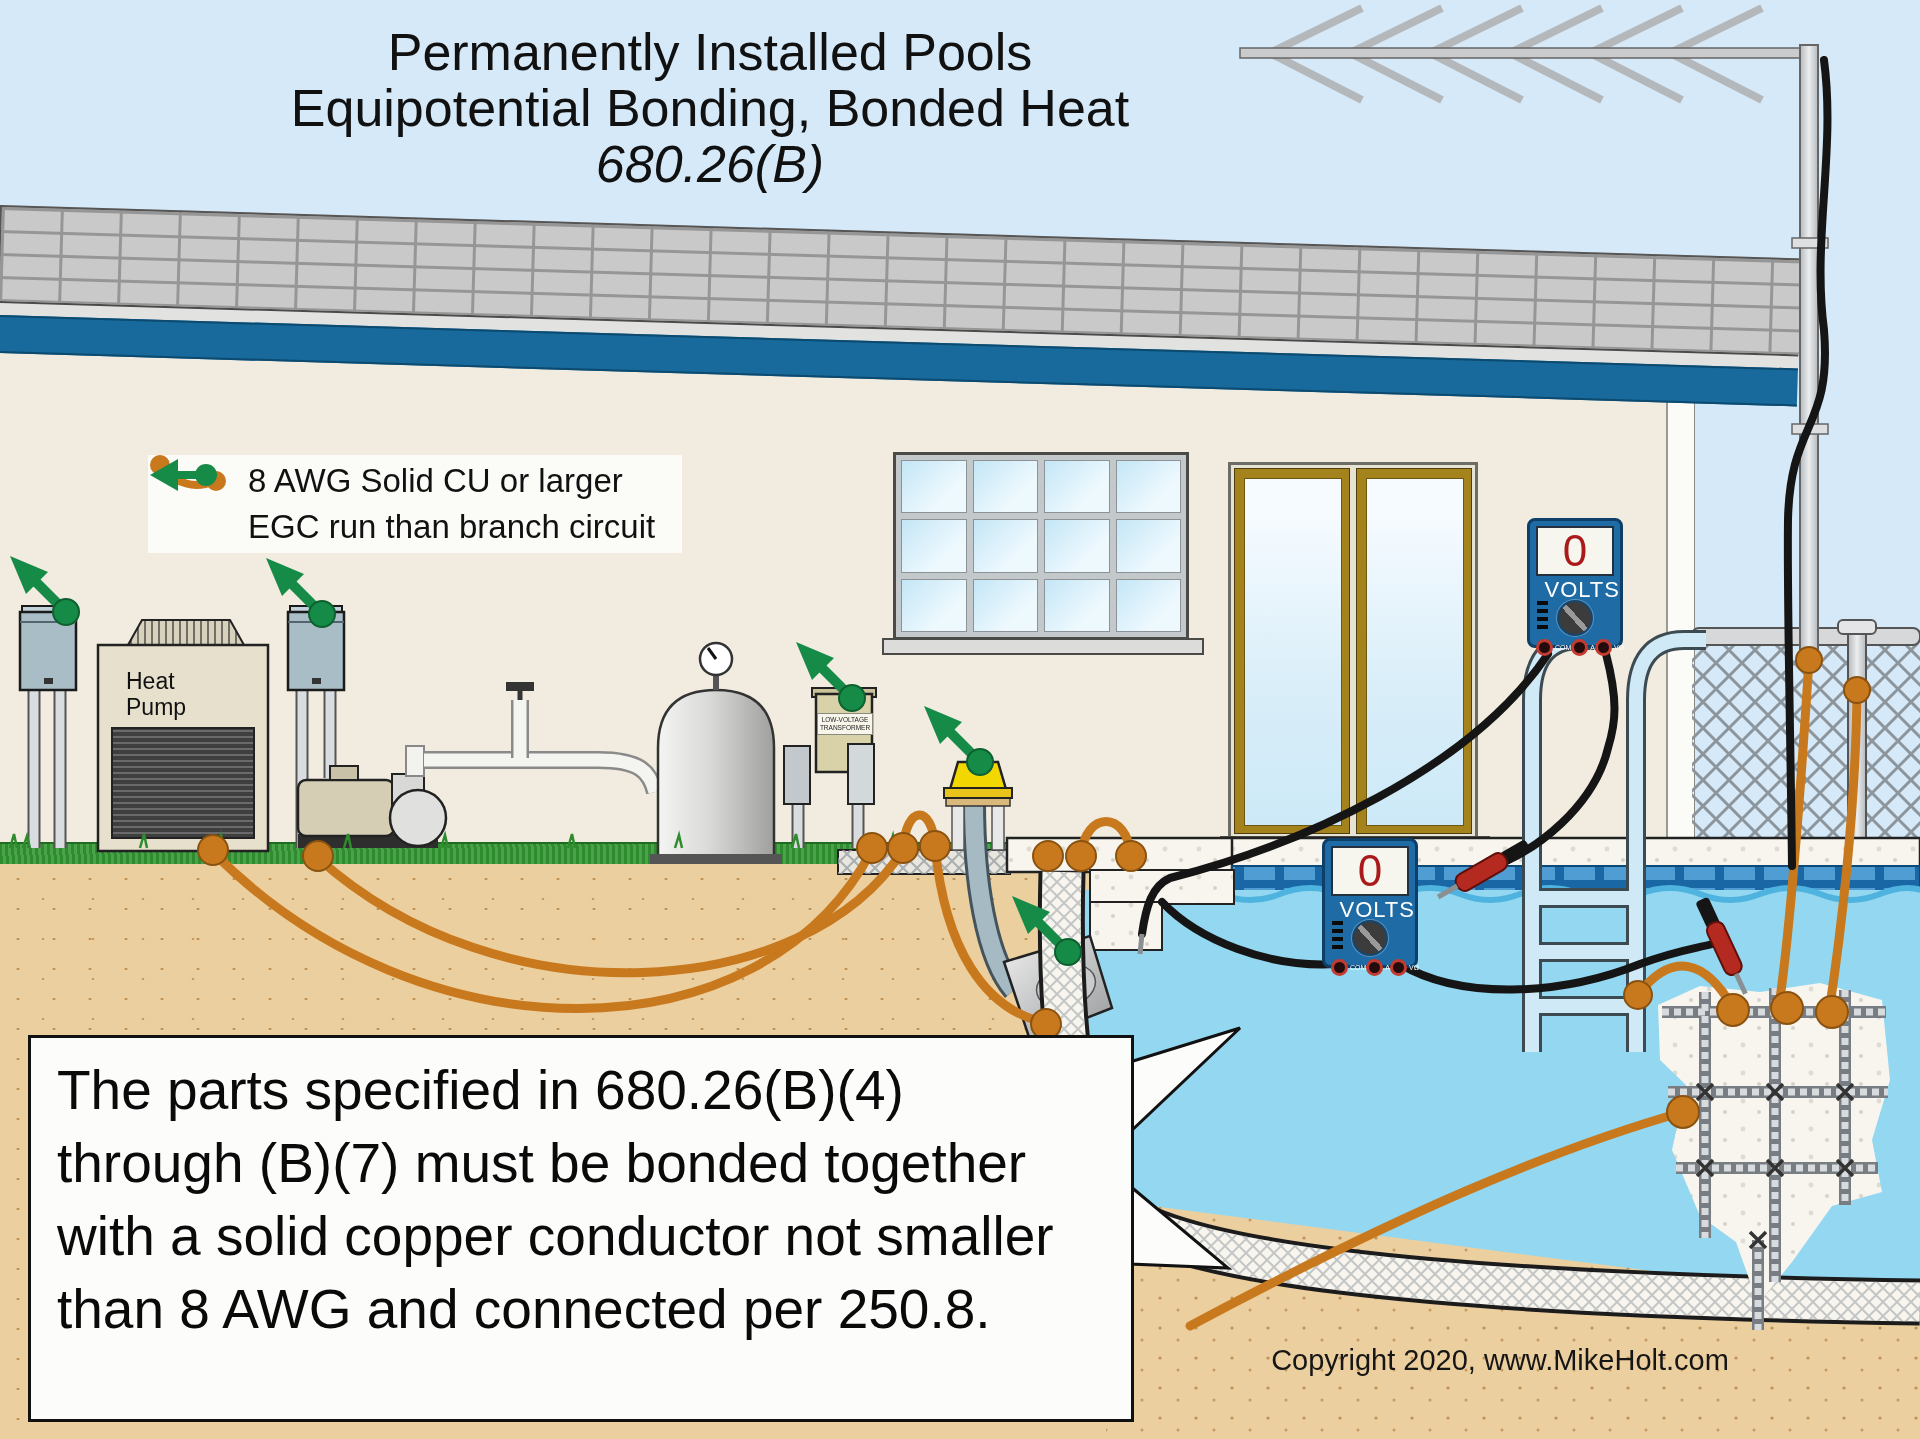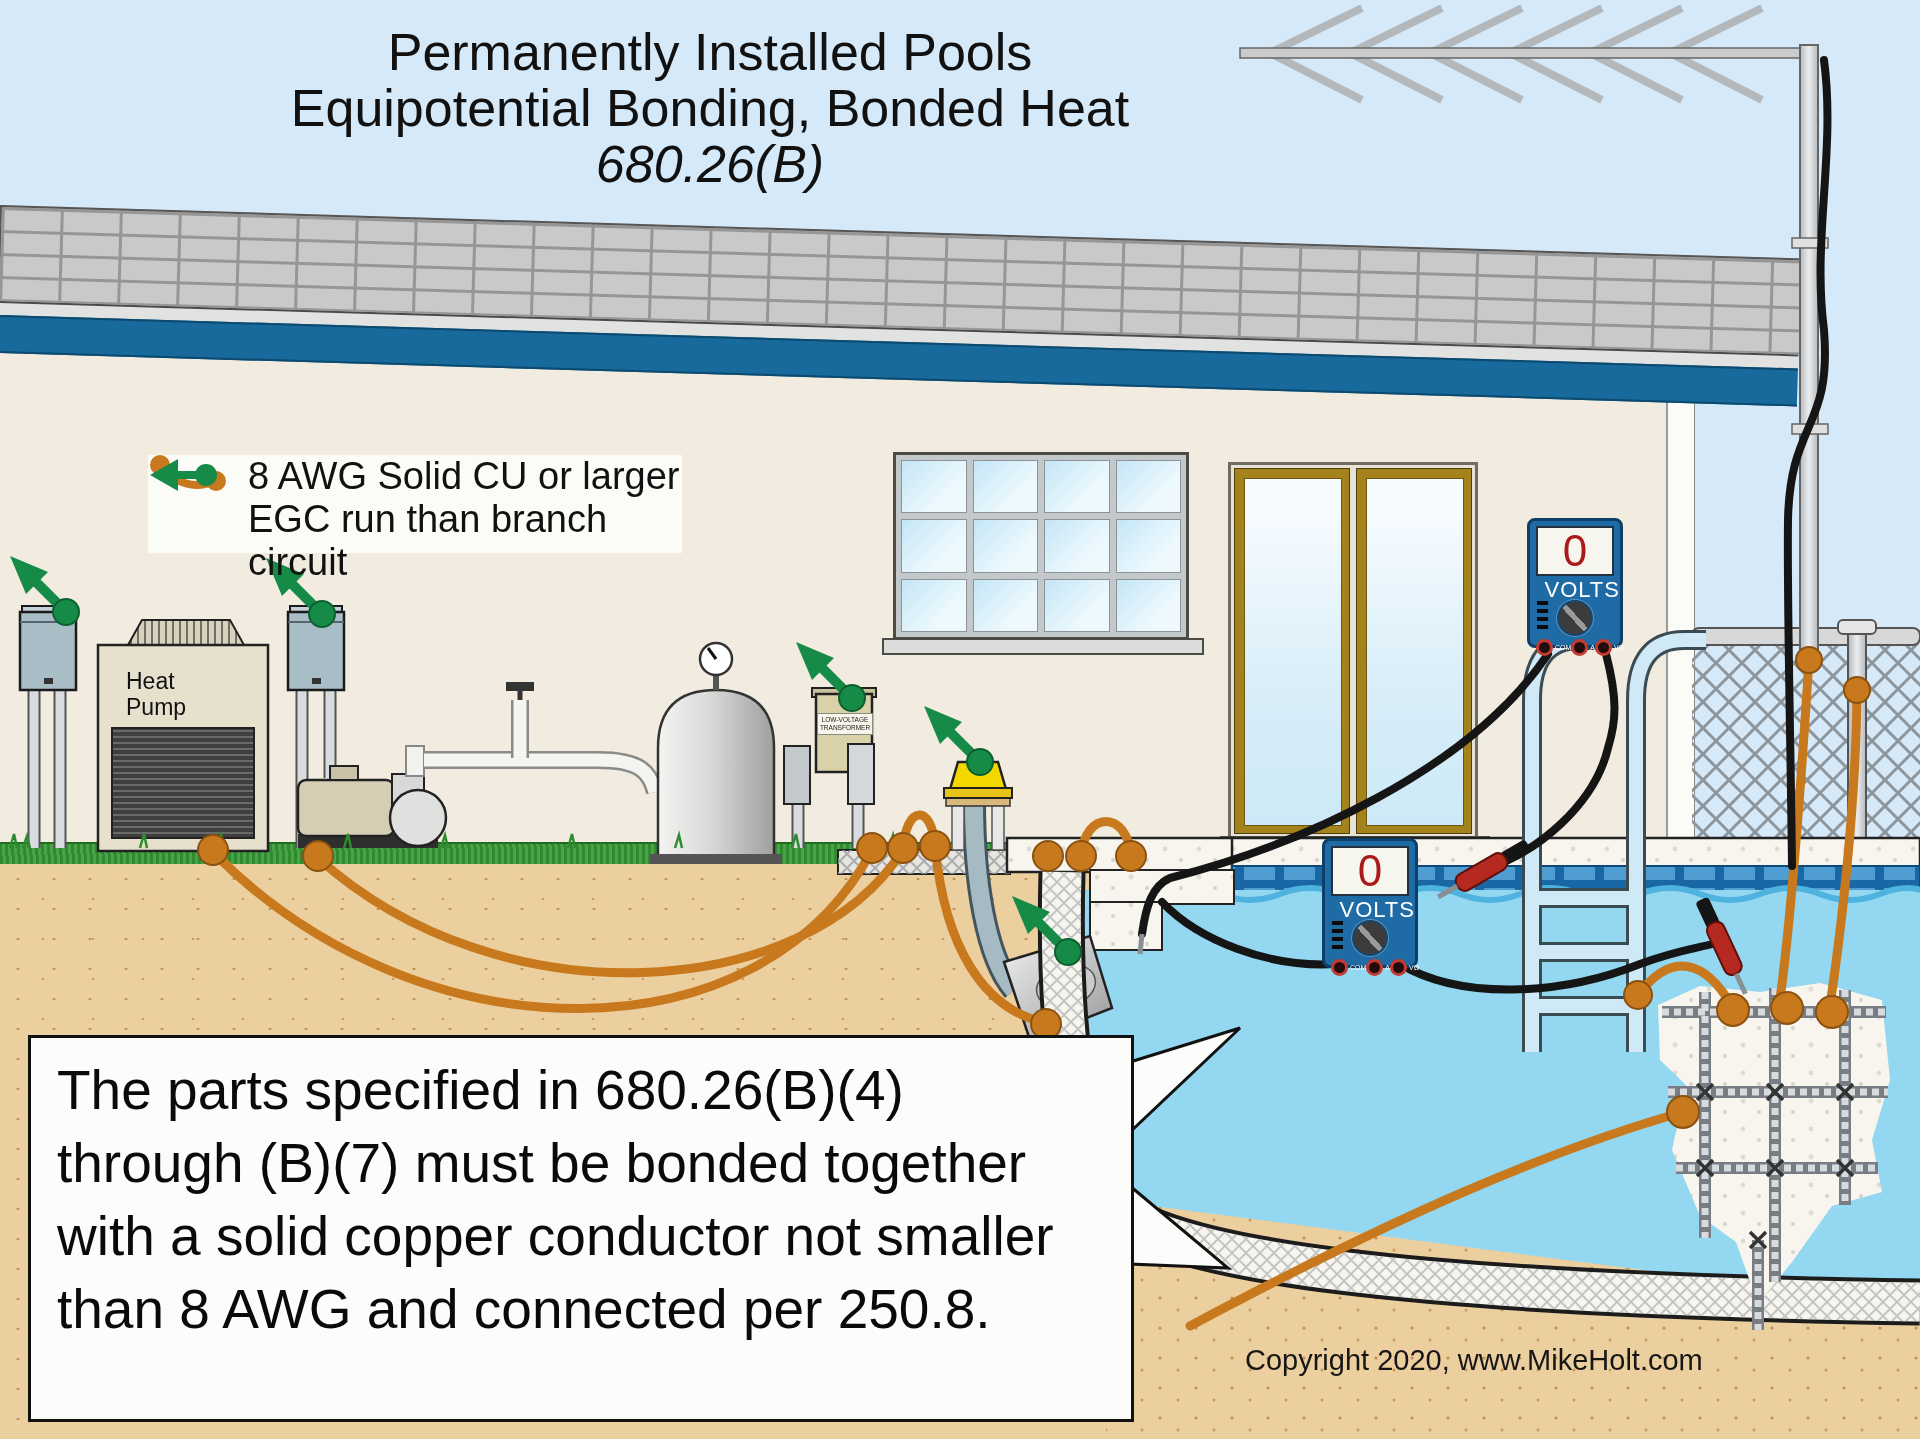--- a/index.html
+++ b/index.html
@@ -29,21 +29,21 @@
   .grass{left:0;top:842px;width:1014px;height:26px;
     background:repeating-linear-gradient(88deg,#2e8b2e 0 3px,#4aa34a 3px 6px);border-top:2px solid #1f6b1f;}
   .dirt{left:0;top:864px;width:1150px;height:575px;background-color:#eccf9f;
     background-image:radial-gradient(#bf9255 1.3px,transparent 1.8px),radial-gradient(#c79a5d 1.2px,transparent 1.7px);
     background-size:36px 30px,50px 40px;background-position:0 0,18px 15px;}
   
   .title{left:40px;top:24px;width:1340px;text-align:center;color:#111;font-size:52px;line-height:56px;}
   .title .t3{font-style:italic;}
   
   .legend{left:148px;top:455px;width:534px;height:98px;background:#fbfbf7;display:flex;flex-direction:column;justify-content:space-evenly;padding-left:14px;box-sizing:border-box;}
-  .legend .row{display:flex;align-items:center;font-size:38px;color:#111;}
+  .legend .row{display:flex;align-items:center;font-size:33px;color:#111;}
   .legend .ic{width:86px;height:40px;flex:0 0 86px;}
   
   .hp-label{left:126px;top:668px;width:116px;font-size:23px;line-height:26px;color:#111;}
   .tx-label{left:817px;top:713px;width:54px;background:#f8f5ea;border:1px solid #8a8a80;text-align:center;font-size:6.5px;line-height:8px;color:#222;padding:2px 0;}
   
   .meter{width:96px;height:130px;background:#1e6ba6;border:3px solid #0d3f68;border-radius:8px;box-sizing:border-box;}
   .meter .disp{margin:5px 6px 2px;height:46px;background:#f6f6ee;border:2px solid #233040;display:flex;align-items:center;justify-content:center;
     font-size:44px;color:#ab1a1a;}
   .meter .unit{color:#fff;text-align:right;font-size:22px;letter-spacing:1px;line-height:23px;}
   .meter .mid{position:relative;height:36px;}
@@ -52,21 +52,21 @@
   .meter .dial{position:absolute;left:29px;top:1px;width:32px;height:32px;border-radius:50%;background:#3c3c3c;
     background-image:linear-gradient(48deg,transparent 44%,#9a9a9a 44% 56%,transparent 56%);box-shadow:0 0 0 2px #14466e, 0 0 0 3px #5d96c2;}
   .meter .terms{display:flex;justify-content:space-between;padding:2px 6px 0;}
   .meter .term{display:flex;align-items:center;gap:2px;}
   .meter .jack{width:11px;height:11px;border-radius:50%;background:#240c0c;border:3px solid #c23a30;}
   .meter .tl{color:#fff;font-size:7px;}
   
   .bubble{left:28px;top:1035px;width:1106px;height:387px;background:#fcfcfb;border:3px solid #111;box-sizing:border-box;
     padding:16px 26px;font-size:55px;line-height:73px;color:#0a0a0a;overflow:hidden;}
   
-  .copyright{left:1245px;top:1344px;width:510px;text-align:left;font-size:29px;color:#161616;}
+  .copyright{left:1245px;top:1344px;width:510px;text-align:center;font-size:29px;color:#161616;}
   svg{position:absolute;left:0;top:0;}
 </style>
 </head>
 <body>
 
 <div class="stage">
 
   <div class="abs wall"></div>
   <div class="abs corner-trim"></div>
   <div class="abs roof-unit">

